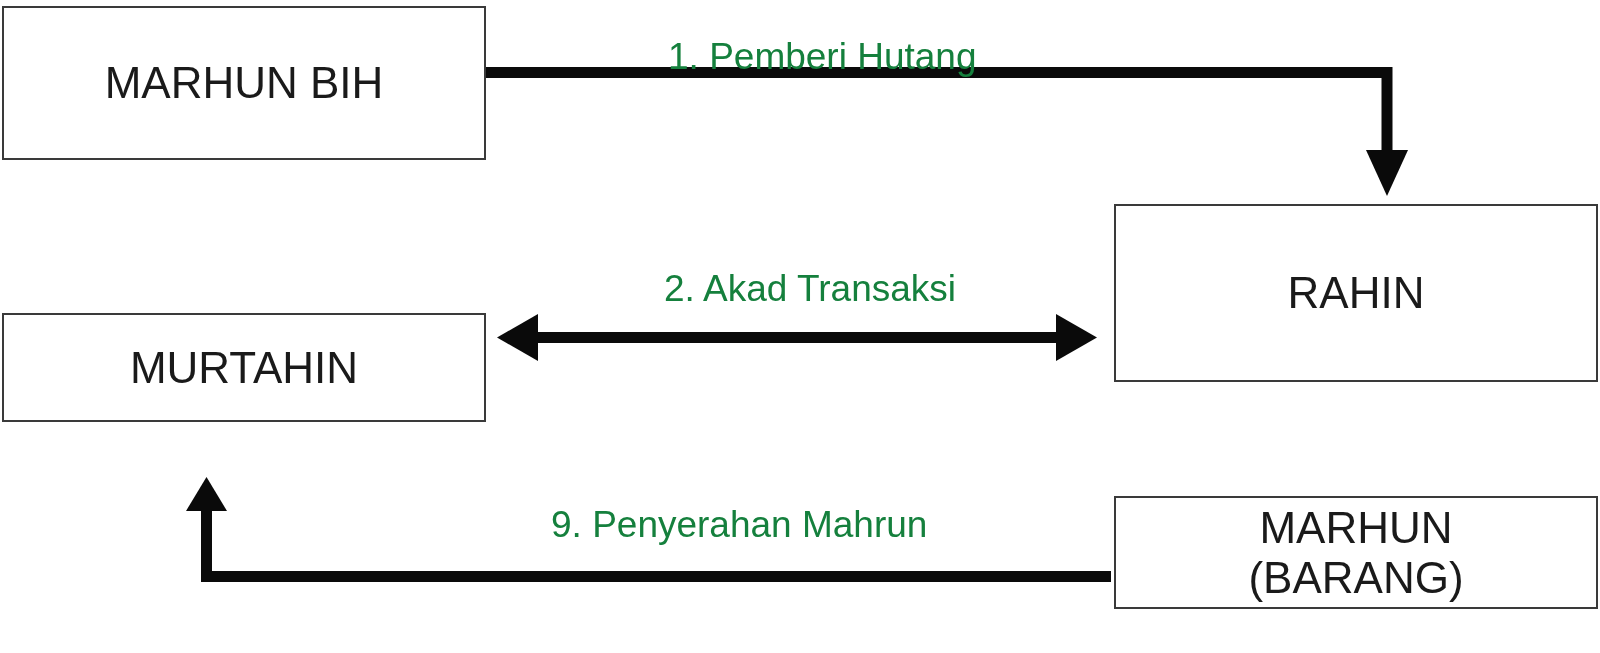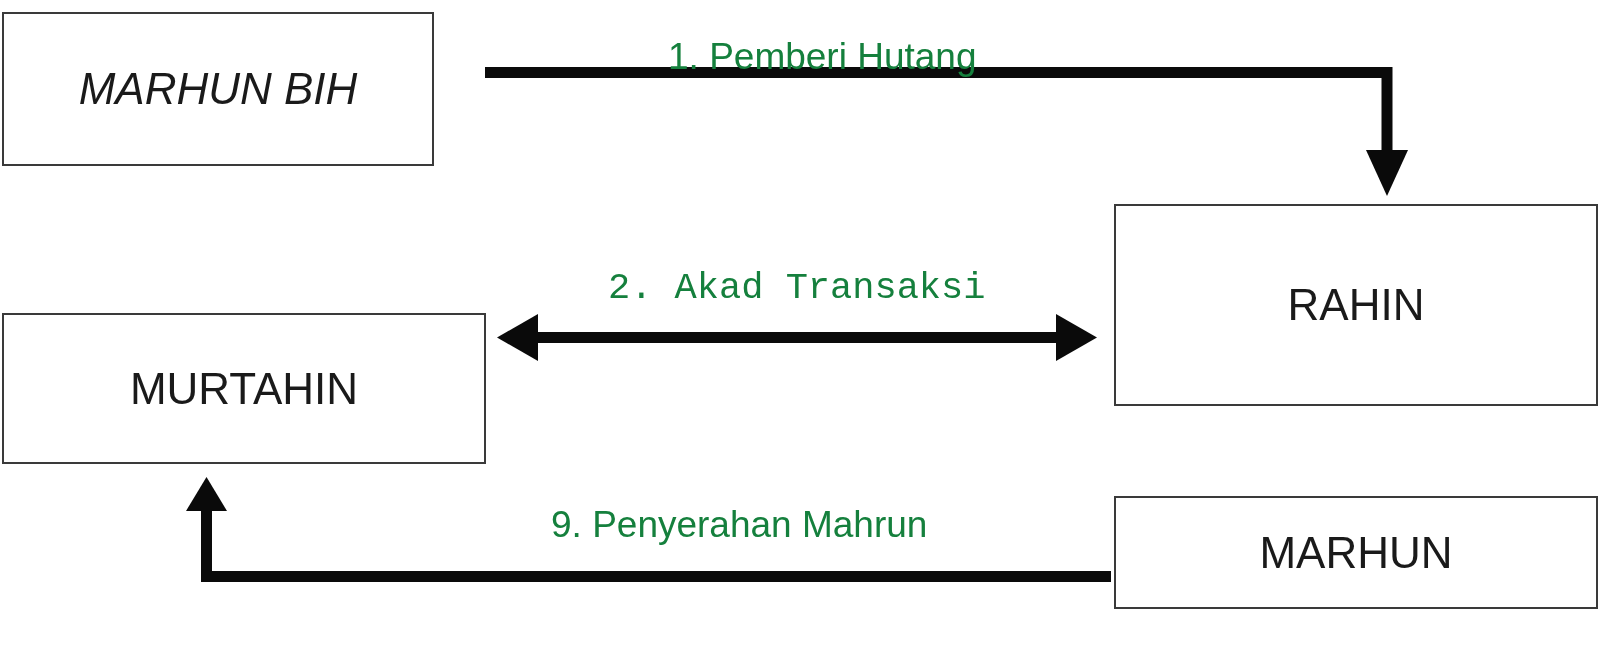--- a/index.html
+++ b/index.html
@@ -27,36 +27,35 @@
     color: #1a1a1a;
     line-height: 1.12;
     font-size: 44px;
     text-align: center;
     white-space: nowrap;
   }
   .node-line { display: block; }
 
   #node-marhun-bih {
     left: 2px;
-    top: 12px;
-    width: 432px;
+    top: 6px;
+    width: 484px;
     height: 154px;
-    font-style: italic;
   }
   #node-rahin {
     left: 1114px;
     top: 204px;
     width: 484px;
-    height: 202px;
+    height: 178px;
   }
   #node-murtahin {
     left: 2px;
     top: 313px;
     width: 484px;
-    height: 151px;
+    height: 109px;
   }
   #node-marhun-barang {
     left: 1114px;
     top: 496px;
     width: 484px;
     height: 113px;
   }
 
   .edge-label {
     position: absolute;
@@ -64,23 +63,22 @@
     font-size: 37px;
     white-space: nowrap;
     line-height: 1;
     margin-top: 28px;
   }
   #label-pemberi-hutang {
     left: 668px;
     top: 10px;
   }
   #label-akad-transaksi {
-    left: 608px;
+    left: 664px;
     top: 242px;
-    font-family: Liberation Mono, monospace;
   }
   #label-penyerahan-mahrun {
     left: 551px;
     top: 478px;
   }
 
   .edge-svg {
     position: absolute;
     left: 0;
     top: 0;
@@ -128,19 +126,20 @@
   <div class="node-box" id="node-rahin">
     <span class="node-line">RAHIN</span>
   </div>
 
   <div class="node-box" id="node-murtahin">
     <span class="node-line">MURTAHIN</span>
   </div>
 
   <div class="node-box" id="node-marhun-barang">
     <span class="node-line">MARHUN</span>
+    <span class="node-line">(BARANG)</span>
   </div>
 
   <div class="edge-label" id="label-pemberi-hutang">1. Pemberi Hutang</div>
   <div class="edge-label" id="label-akad-transaksi">2. Akad Transaksi</div>
   <div class="edge-label" id="label-penyerahan-mahrun">9. Penyerahan Mahrun</div>
 
 </div>
 
 </body></html>

